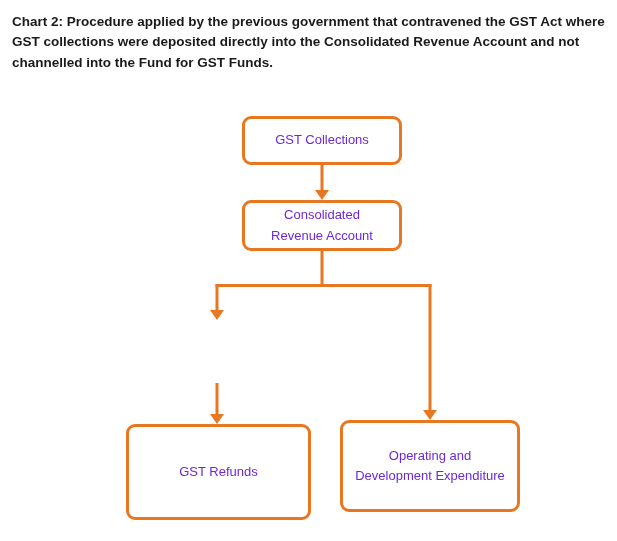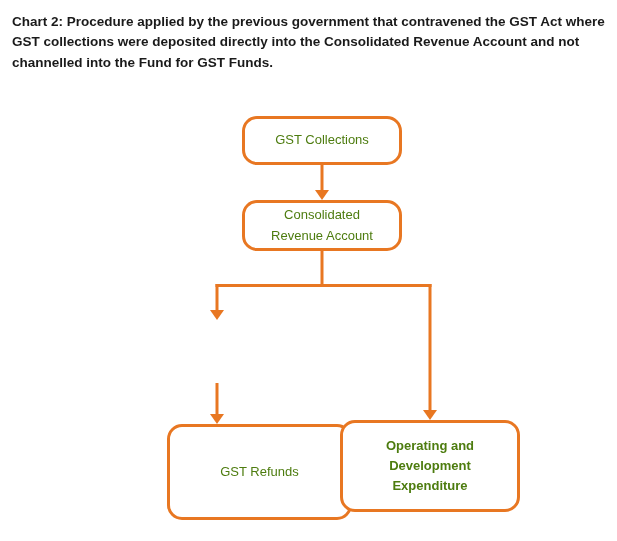--- a/index.html
+++ b/index.html
@@ -31,47 +31,46 @@
     left: 0;
     top: 0;
     width: 617px;
     height: 541px;
     pointer-events: none;
   }
   .node {
     position: absolute;
     box-sizing: border-box;
     border: 3px solid #E87722;
-    border-radius: 15px;
+    border-radius: 9px;
     background: #ffffff;
     display: flex;
     align-items: center;
     justify-content: center;
     text-align: center;
     font-size: 13px;
-    color: #4d7c0f;
+    color: #6d28d9;
     line-height: 1.55;
   }
   .node-gst-collections {
     left: 242px; top: 116px; width: 160px; height: 49px;
   }
   .node-consolidated-revenue {
     left: 242px; top: 200px; width: 160px; height: 51px;
     padding: 0 26px;
   }
   .node-fund-gst-refunds {
     left: 126px; top: 320px; width: 185px; height: 63px;
   }
   .node-gst-refunds {
-    left: 126px; top: 424px; width: 185px; height: 96px; margin-left: 41px;
+    left: 126px; top: 424px; width: 185px; height: 96px;
   }
   .node-operating-expenditure {
     left: 340px; top: 420px; width: 180px; height: 92px;
     padding: 0 12px;
-    font-weight: bold;
   }
   .line { stroke: #E87722; stroke-width: 3; fill: none; }
   .arrowhead { fill: #E87722; stroke: none; }
 </style>
 </head>
 <body>
 
 <div class="canvas">
 
   <p class="title">Chart 2: Procedure applied by the previous government that contravened the GST Act where GST collections were deposited directly into the Consolidated Revenue Account and not channelled into the Fund for GST Funds.</p>

